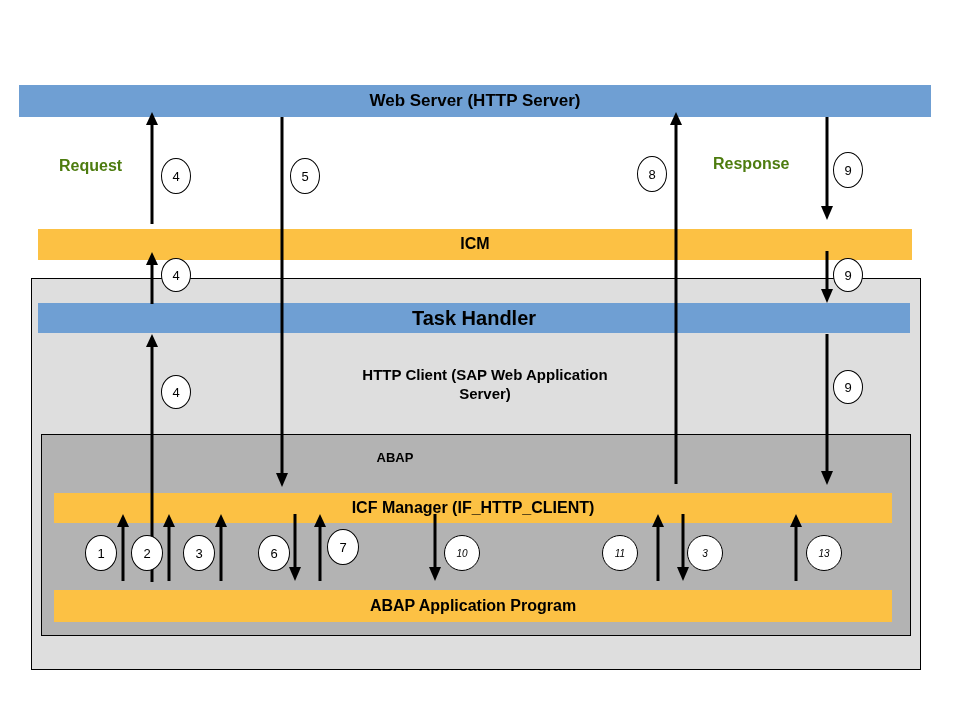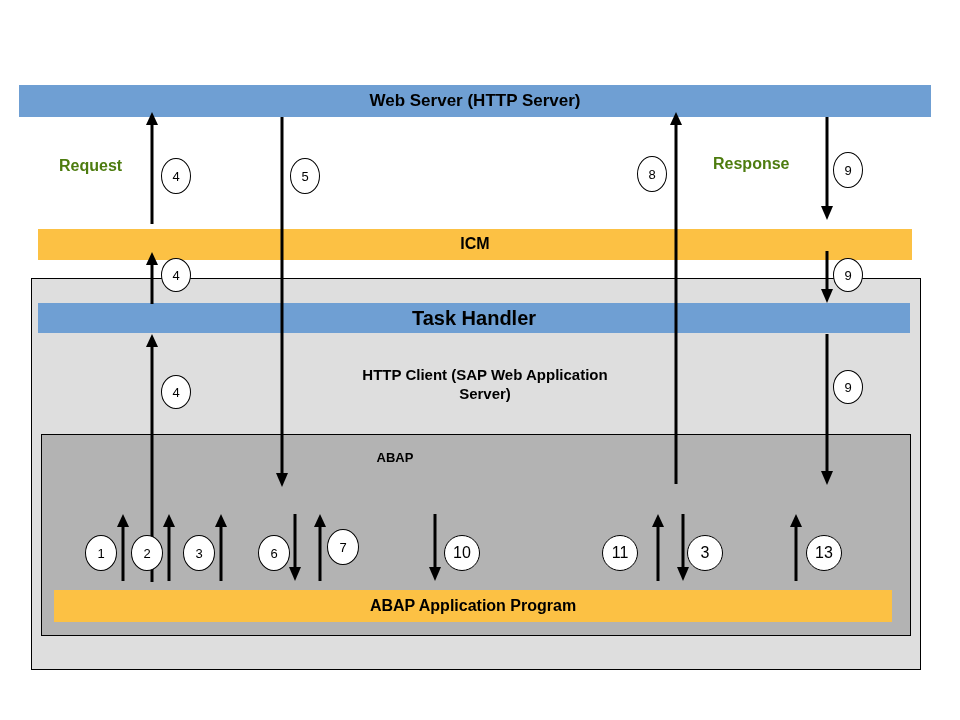--- a/index.html
+++ b/index.html
@@ -87,21 +87,21 @@
     background: #ffffff;
     display: flex;
     align-items: center;
     justify-content: center;
     font-size: 13px;
     font-weight: normal;
     color: #000000;
     z-index: 8;
     box-sizing: border-box;
   }
-  .num.wide { font-size: 16px; }
+  .num.wide { font-size: 10px; font-style: italic; }
 
   
   #watermark {
     right: 14px;
     bottom: 8px;
     font-size: 22px;
     color: #e3e3e3;
     white-space: nowrap;
     z-index: 9;
     letter-spacing: 1px;
@@ -123,20 +123,21 @@
 
   <div class="abs bar bar-blue" style="left:38px; top:303px; width:872px; height:30px; font-size:20px;">Task Handler</div>
 
   <div class="abs panel-label" style="left:330px; top:366px; width:310px; font-size:15px;">
     <div>HTTP Client (SAP Web Application</div>
     <div>Server)</div>
   </div>
 
   <div class="abs panel-label" style="left:41px; top:450px; width:708px; font-size:13px;">ABAP</div>
 
+  <div class="abs bar bar-orange" style="left:54px; top:484px; width:838px; height:30px; font-size:16px;">ICF Manager (IF_HTTP_CLIENT)</div>
 
   <div class="abs bar bar-orange" style="left:54px; top:581px; width:838px; height:32px; font-size:16px;">ABAP Application  Program</div>
 
   <div class="abs flow-label" style="left:59px; top:157px;">Request</div>
   <div class="abs flow-label" style="left:713px; top:155px;">Response</div>
 
   <div class="abs arrow" style="left:144px; top:112px;">
     <svg width="16" height="112">
       <line x1="8" y1="112" x2="8" y2="10" stroke="#000" stroke-width="3"></line>
       <polygon points="8,0 2,13 14,13" fill="#000"></polygon>

